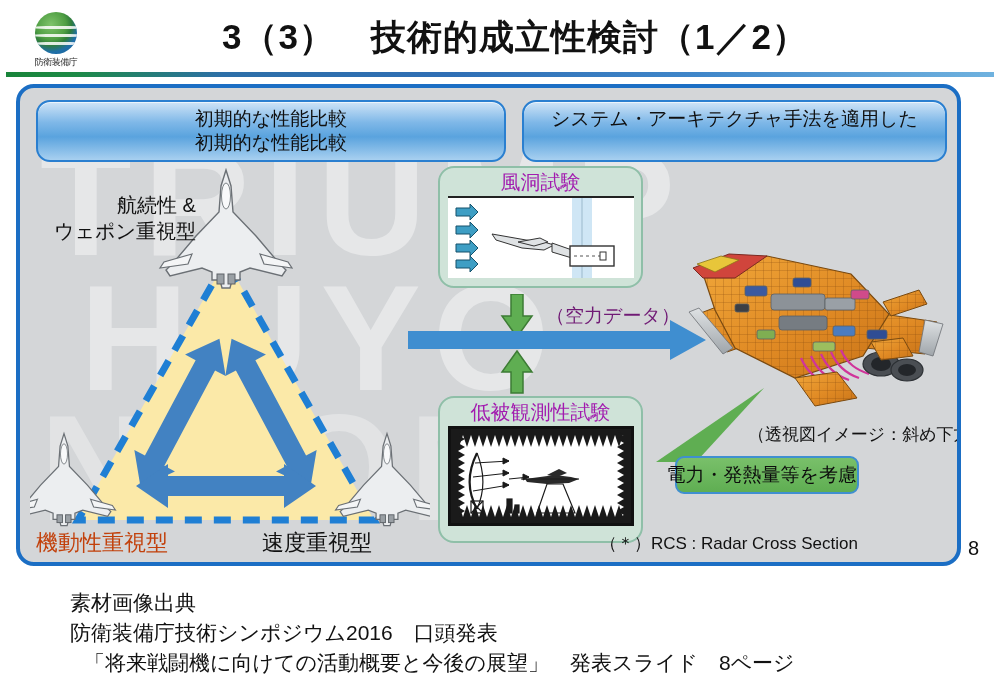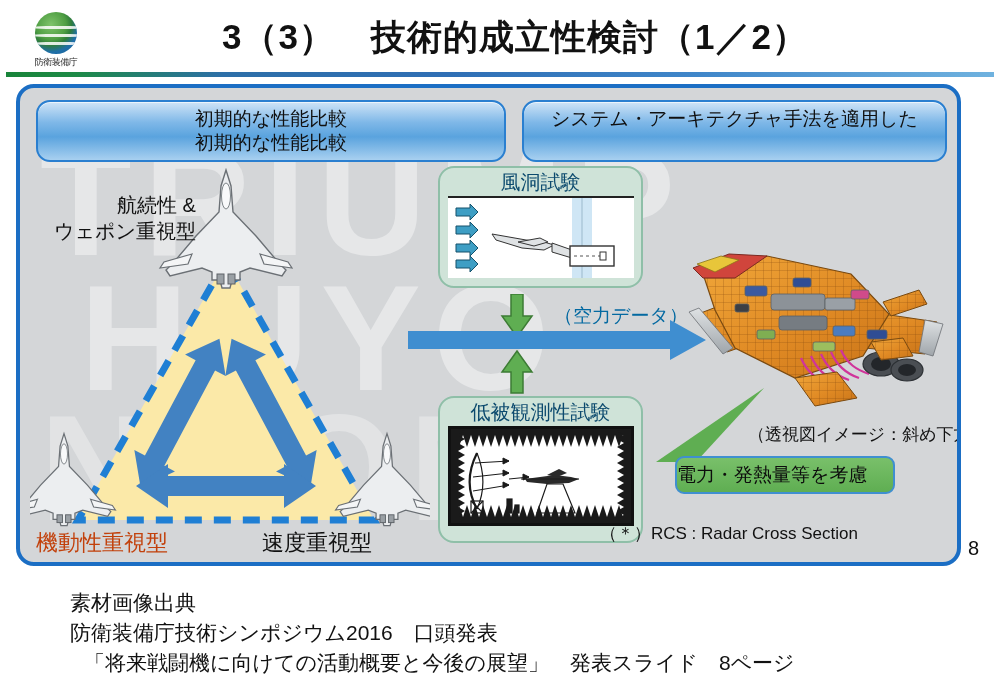--- a/index.html
+++ b/index.html
@@ -119,63 +119,63 @@
   .testbox {
     position: absolute;
     border: 2px solid #8fbfa8;
     border-radius: 16px;
     background: #cfe3d8;
     text-align: center;
   }
   #test-wind { left: 418px; top: 78px;  width: 205px; height: 122px; }
   #test-rcs  { left: 418px; top: 308px; width: 205px; height: 147px; }
   .test-title {
-    font-size: 20px; color: #0c4a6e; padding-top: 3px; line-height: 1.1;
+    font-size: 20px; color: #a21caf; padding-top: 3px; line-height: 1.1;
     white-space: nowrap;
   }
   .test-img {
     margin: 3px auto 0; background: #ffffff;
     border-top: 2px solid #222; border-bottom: 2px solid #222;
   }
   #wind-img { width: 186px; height: 80px; position: relative; }
   #rcs-img  { width: 186px; height: 100px; position: relative;
               border: 3px solid #111; background: #ffffff; }
 
   .data-arrow-row {
     position: absolute; display: flex; align-items: center;
   }
   #row-aero { left: 480px; top: 206px; }
   #row-rcs  { left: 480px; top: 262px; }
   .vbar-label {
-    font-size: 19px; color: #0369a1; margin-left: 20px; white-space: nowrap;
+    font-size: 19px; color: #701a75; margin-left: 12px; white-space: nowrap;
   }
   .big-blue-arrow {
     position: absolute; left: 388px; top: 230px;
   }
 
   
   #cad-wrap { position: absolute; left: 655px; top: 150px; width: 285px; height: 175px; }
   #cad-caption {
     position: absolute; left: 728px; top: 335px;
     font-size: 17px; color: #111; white-space: nowrap;
   }
   #green-callout {
     position: absolute; left: 655px; top: 368px;
-    width: 220px; height: 38px;
+    width: 184px; height: 38px;
     border: 2px solid #3f8fd0;
     border-radius: 9px;
     background: linear-gradient(to bottom, #79c06a 0%, #5fae52 100%);
     color: #0d0d0d; font-size: 19px;
-    display: flex; align-items: center; justify-content: flex-start;
+    display: flex; align-items: center; justify-content: flex-end;
     white-space: nowrap;
   }
   #green-wedge { position: absolute; left: 628px; top: 300px; }
 
   #footnote {
-    position: absolute; left: 580px; top: 434px;
+    position: absolute; left: 580px; top: 444px;
     font-size: 17px; color: #111; white-space: nowrap;
   }
   #page-num {
     position: absolute; left: 968px; top: 537px;
     font-size: 20px; color: #111;
   }
 
   
   #caption {
     position: absolute; left: 70px; top: 588px; width: 900px;

